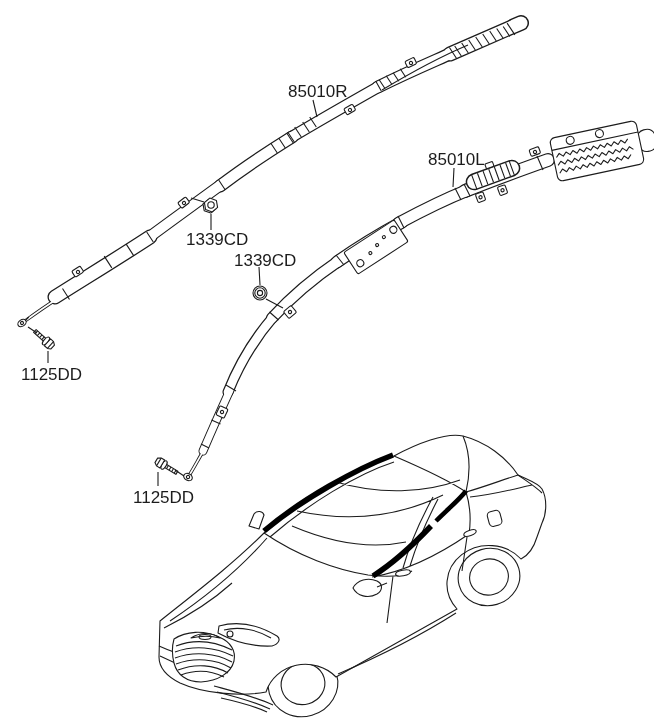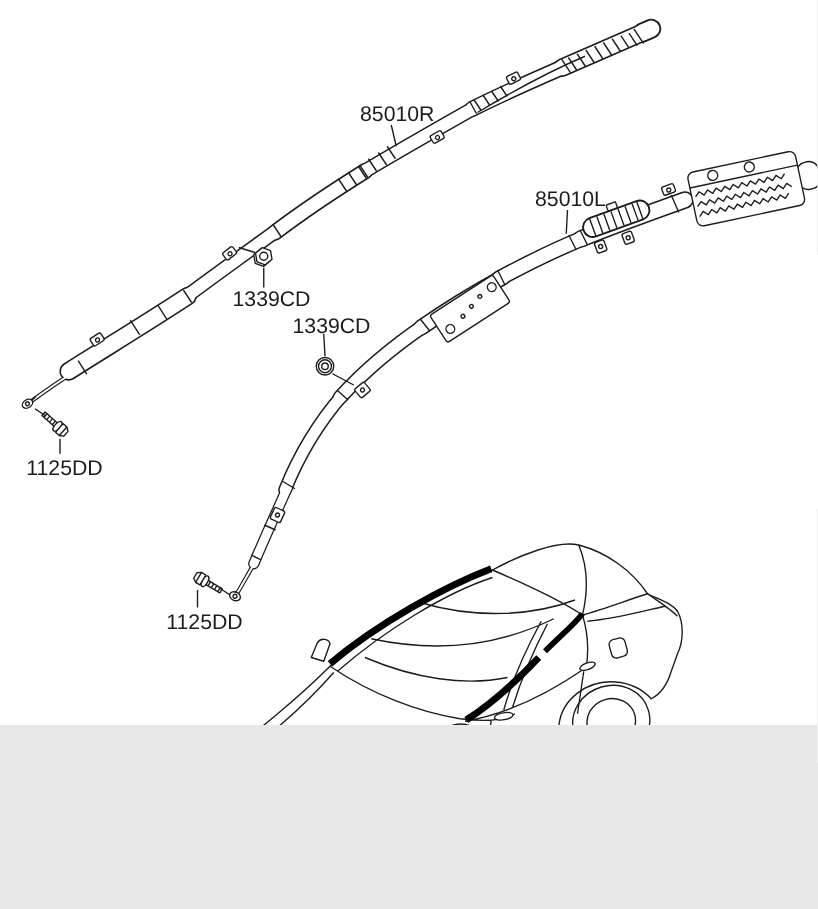--- a/index.html
+++ b/index.html
@@ -1,18 +1,18 @@
 <!DOCTYPE html>
 <html style="--line: #1c1c1c; --stripe: #000000; --bg: #ffffff;"><head>
 <meta charset="utf-8">
 <style>
   :root { --line:#1c1c1c; --stripe:#000000; --bg:#ffffff; }
   html,body { margin:0; padding:0; background:#e8e8e8; }
   .stage {
-    position:relative; width:654px; height:580px; background:var(--bg);
+    position:relative; width:654px; height:727px; background:var(--bg);
     overflow:hidden; font-family:"Liberation Sans", sans-serif;
   }
   svg { position:absolute; inset:0; display:block; }
   .ln  { stroke:var(--line); stroke-width:1.1; fill:none; stroke-linejoin:round; }
   .fw  { fill:#ffffff; stroke:var(--line); stroke-width:1.1; stroke-linejoin:round; }
   .blk { stroke:var(--line); fill:none; stroke-linecap:round; }
   .wht { stroke:#ffffff; fill:none; stroke-linecap:round; }
   .stripe { stroke:var(--stripe); fill:none; }
   .lbl { font:17px "Liberation Sans", sans-serif; fill:var(--line); }
 </style>

